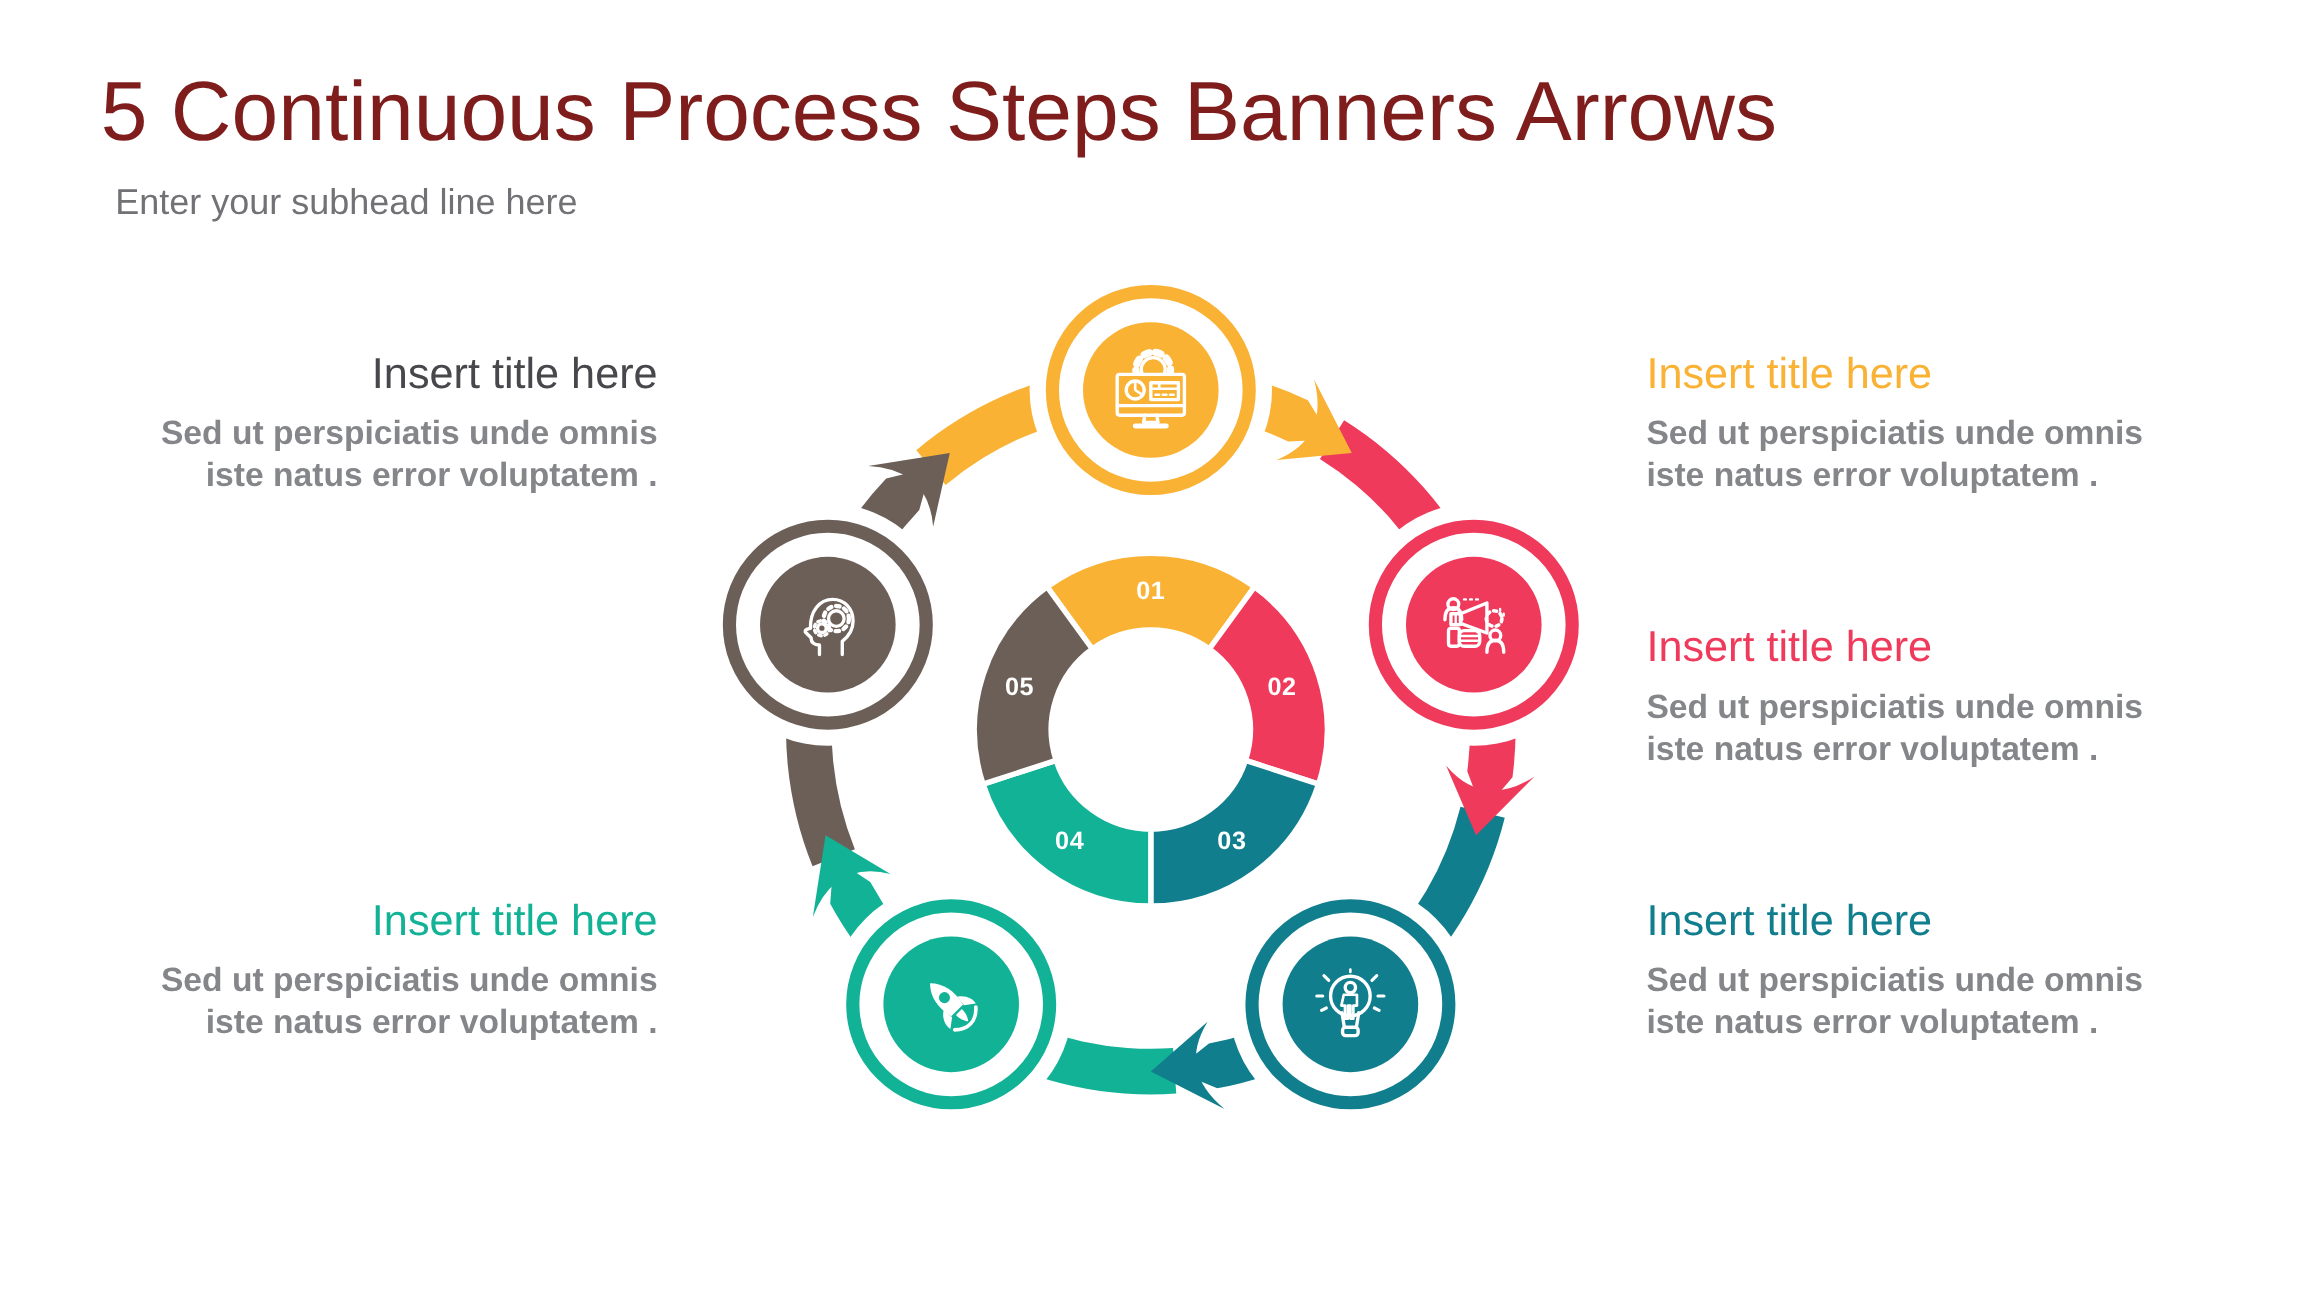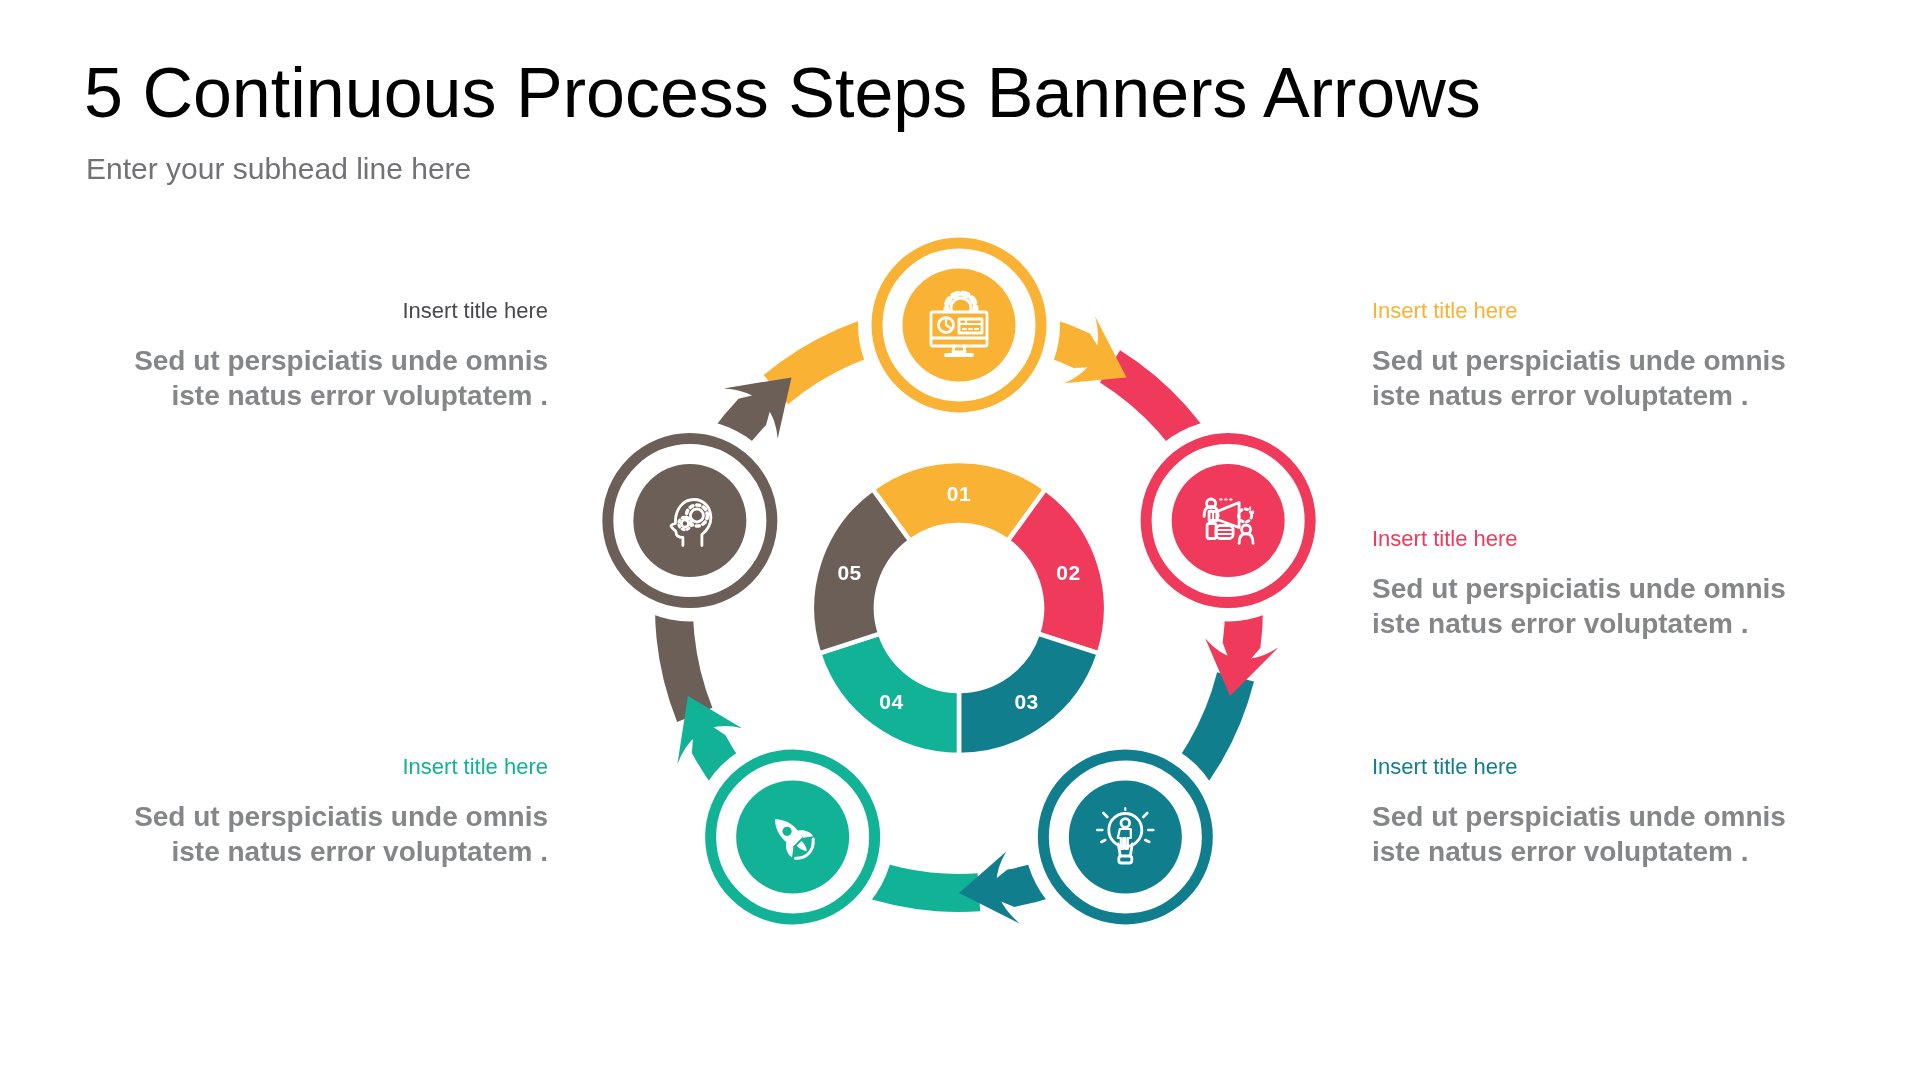--- a/index.html
+++ b/index.html
@@ -6,40 +6,40 @@
   body{
     width:1920px;height:1080px;background:#ffffff;overflow:hidden;position:relative;
     font-family:"Liberation Sans","DejaVu Sans",sans-serif;
   }
   .slide{position:absolute;inset:0;}
   h1.slide-title{
     position:absolute;left:84px;top:50px;margin:0;
     font-size:70px;font-weight:500;letter-spacing:0;line-height:1.25;
   }
   .slide-subtitle{
-    position:absolute;left:86px;top:150px;
+    position:absolute;left:96px;top:150px;
     font-size:30px;font-weight:400;line-height:38px;
   }
   #diagram{position:absolute;left:0;top:0;}
   .block{position:absolute;width:455px;}
-  .block .btitle{font-size:22px;font-weight:400;line-height:38px;margin-bottom:13px;}
+  .block .btitle{font-size:36px;font-weight:400;line-height:38px;margin-bottom:13px;}
   .block .bdesc{font-size:28px;line-height:35px;font-weight:bold;}
   .block.align-right{text-align:right;}
   #blk-4{right:1372px;top:292px;}   
   #blk-0{left:1372px;top:292px;}    
   #blk-1{left:1372px;top:520px;}    
   #blk-2{left:1372px;top:748px;}    
   #blk-3{right:1372px;top:748px;}   
 </style>
 </head>
 <body>
 
 <div class="slide">
 
-  <h1 class="slide-title" style="color: #000000;">5 Continuous Process Steps Banners Arrows</h1>
+  <h1 class="slide-title" style="color: #7f1d1d;">5 Continuous Process Steps Banners Arrows</h1>
   <div class="slide-subtitle" style="color: rgb(113, 113, 118);">Enter your subhead line here</div>
 
   <svg id="diagram" width="1920" height="1080" viewBox="0 0 1920 1080">
       <path d="M 763.59 375.12 A 304 304 0 0 1 1089.88 333.61 L 1110.03 366.31 L 1073.52 367.91 A 266 266 0 0 0 788.02 404.23 Z" fill="#F9B234"></path>
       <path d="M 1120.10 350.19 A 304 304 0 0 1 1260.40 647.68 L 1235.53 676.95 L 1222.72 642.72 A 266 266 0 0 0 1099.96 382.42 Z" fill="#EF3A5C"></path>
       <path d="M 1253.97 681.54 A 304 304 0 0 1 1014.40 906.91 L 978.88 892.31 L 1007.47 869.55 A 266 266 0 0 0 1217.10 672.35 Z" fill="#117E8E"></path>
       <path d="M 980.21 911.26 A 304 304 0 0 1 691.84 753.06 L 694.75 714.76 L 725.23 734.92 A 266 266 0 0 0 977.56 873.35 Z" fill="#12B296"></path>
       <path d="M 677.14 721.88 A 304 304 0 0 1 738.49 398.74 L 775.81 389.68 L 766.05 424.90 A 266 266 0 0 0 712.37 707.65 Z" fill="#6C5F57"></path>
       <path d="M 1095.08 316.17 L 1126.52 377.43 L 1063.81 383.24 Q 1107.91 365.00 1095.08 316.17 Z" fill="#F9B234"></path>
       <path d="M 1278.60 647.24 L 1230.05 696.07 L 1205.15 638.22 Q 1236.13 674.53 1278.60 647.24 Z" fill="#EF3A5C"></path>

